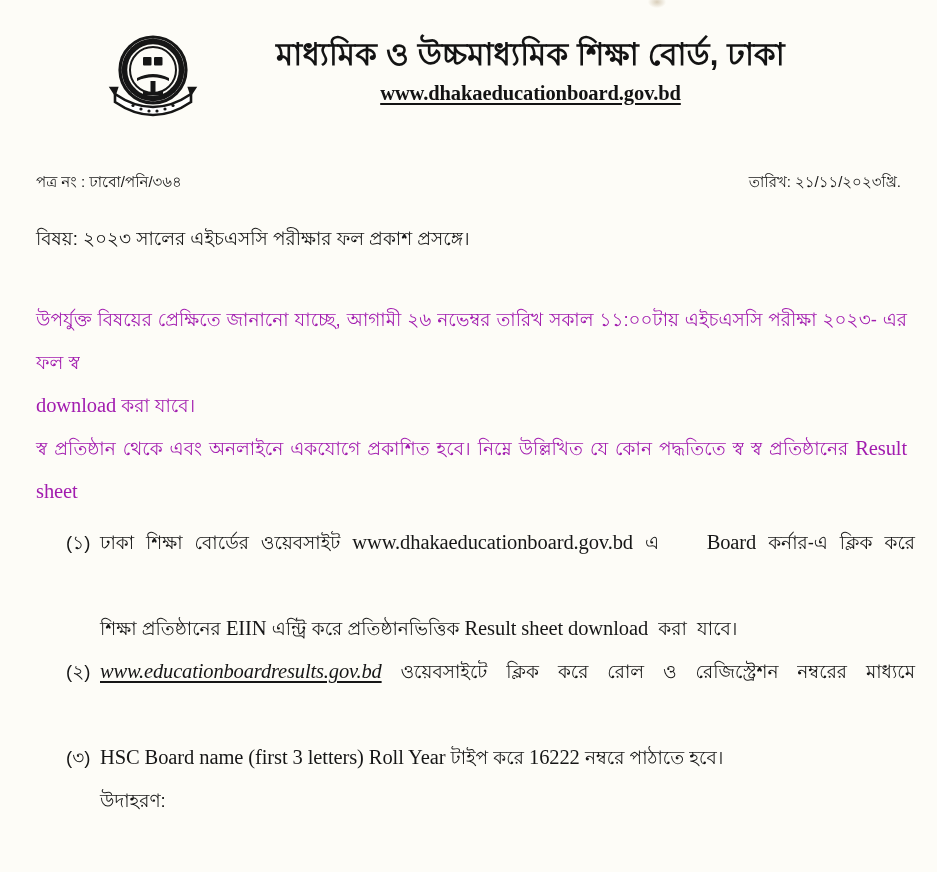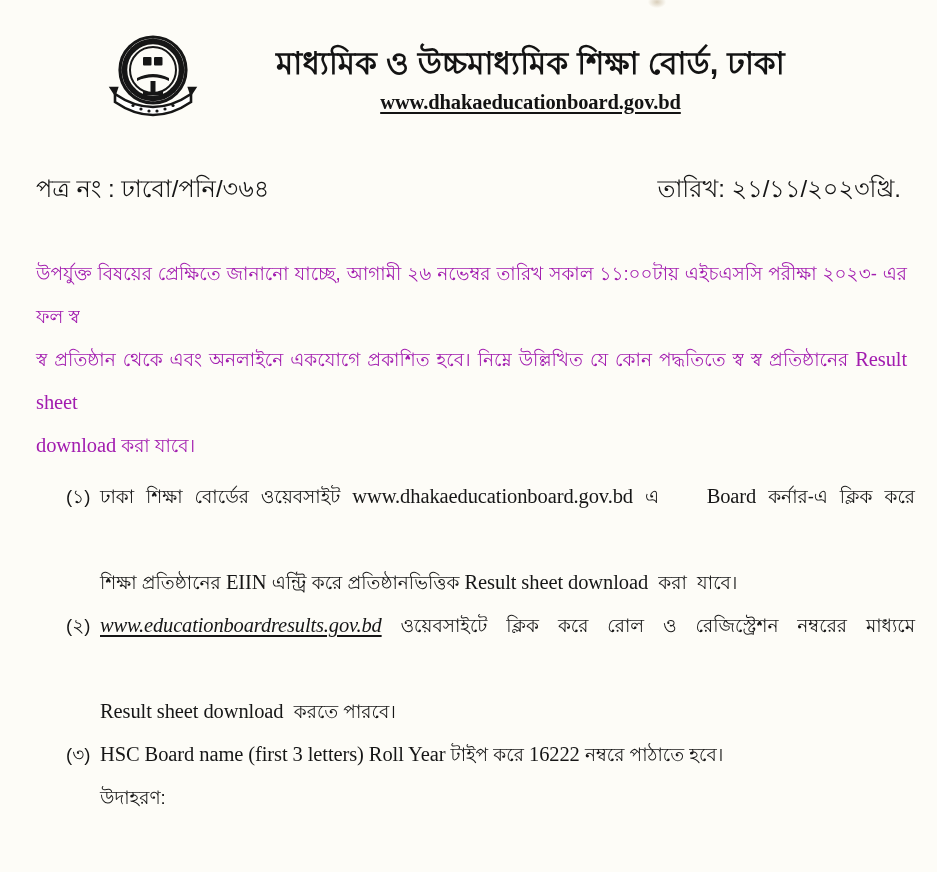--- a/index.html
+++ b/index.html
@@ -42,21 +42,21 @@
     gap: 18px;
   }
   .logo-wrap {
     width: 100px;
     height: 100px;
     flex: 0 0 auto;
     margin-top: 4px;
     margin-left: 6px;
   }
   .header-text {
-    margin-top: 23px;
+    margin-top: 14px;
     text-align: center;
     width: 620px;
   }
   .board-title {
     font-family: "Liberation Sans", "DejaVu Sans", sans-serif;
     font-size: 31px;
     font-weight: 700;
     letter-spacing: .2px;
     line-height: 1.25;
     color: #131313;
@@ -74,21 +74,21 @@
     color: #131313;
   }
 
   
   .meta-row {
     display: flex;
     justify-content: space-between;
     align-items: baseline;
     margin: 44px 28px 0 36px;
     font-family: "Liberation Sans", "DejaVu Sans", sans-serif;
-    font-size: 24px;
+    font-size: 15px;
     color: #161616;
   }
   .meta-date { margin-right: 8px; }
 
   
   .subject {
     margin: 30px 0 0 36px;
     font-family: "Liberation Sans", "DejaVu Sans", sans-serif;
     font-size: 18.5px;
     color: #161616;
@@ -221,44 +221,44 @@
       <div class="board-title">মাধ্যমিক ও উচ্চমাধ্যমিক শিক্ষা বোর্ড, ঢাকা</div>
       <div class="board-url">www.dhakaeducationboard.gov.bd</div>
     </div>
   </div>
 
   <div class="meta-row">
     <div class="meta-memo">পত্র নং : ঢাবো/পনি/৩৬৪</div>
     <div class="meta-date">তারিখ: ২১/১১/২০২৩খ্রি.</div>
   </div>
 
+  <div class="subject">বিষয়: ২০২৩ সালের এইচএসসি পরীক্ষার ফল প্রকাশ প্রসঙ্গে।</div>
 
   <div class="body-block">
     <div class="para">
       <div class="line">উপর্যুক্ত বিষয়ের প্রেক্ষিতে জানানো যাচ্ছে, আগামী ২৬ নভেম্বর তারিখ সকাল ১১:০০টায় এইচএসসি পরীক্ষা ২০২৩- এর ফল স্ব</div>
+      <div class="line"><span class="eng">download</span><span> করা যাবে।</span></div>
       <div class="line"><span>স্ব প্রতিষ্ঠান থেকে এবং অনলাইনে একযোগে প্রকাশিত হবে। নিম্নে উল্লিখিত যে  কোন পদ্ধতিতে স্ব স্ব প্রতিষ্ঠানের </span><span class="eng">Result sheet</span></div>
-      <div class="line"><span class="eng">download</span><span> করা যাবে।</span></div>
     </div>
   </div>
 
   <div class="list">
 
     <div class="list-item">
       <div class="marker">(১)</div>
       <div class="item-body">
         <div class="line justify"><span>ঢাকা শিক্ষা বোর্ডের ওয়েবসাইট </span><span class="eng">www.dhakaeducationboard.gov.bd</span><span class="sp"> এ    </span><span class="eng">Board</span><span> কর্নার-এ ক্লিক করে</span></div>
         <div class="line"><span>শিক্ষা  প্রতিষ্ঠানের </span><span class="eng">EIIN</span><span> এন্ট্রি করে প্রতিষ্ঠানভিত্তিক </span><span class="eng">Result sheet download</span><span class="sp">  করা  যাবে।</span></div>
       </div>
     </div>
 
     <div class="list-item">
       <div class="marker">(২)</div>
       <div class="item-body">
         <div class="line justify"><span class="url">www.educationboardresults.gov.bd</span><span> ওয়েবসাইটে ক্লিক করে রোল ও রেজিস্ট্রেশন নম্বরের মাধ্যমে</span></div>
-        <div class="line"><span class="eng">Result sheet download</span><span class="sp">  করতে পারবে।</span></div>
       </div>
     </div>
 
     <div class="list-item">
       <div class="marker">(৩)</div>
       <div class="item-body">
         <div class="sms-line"><span class="eng">HSC Board name (first 3 letters) Roll Year</span><span> টাইপ করে </span><span class="eng">16222</span><span> নম্বরে পাঠাতে হবে।</span></div>
         <div class="example-label">উদাহরণ:</div>
 
       </div>

